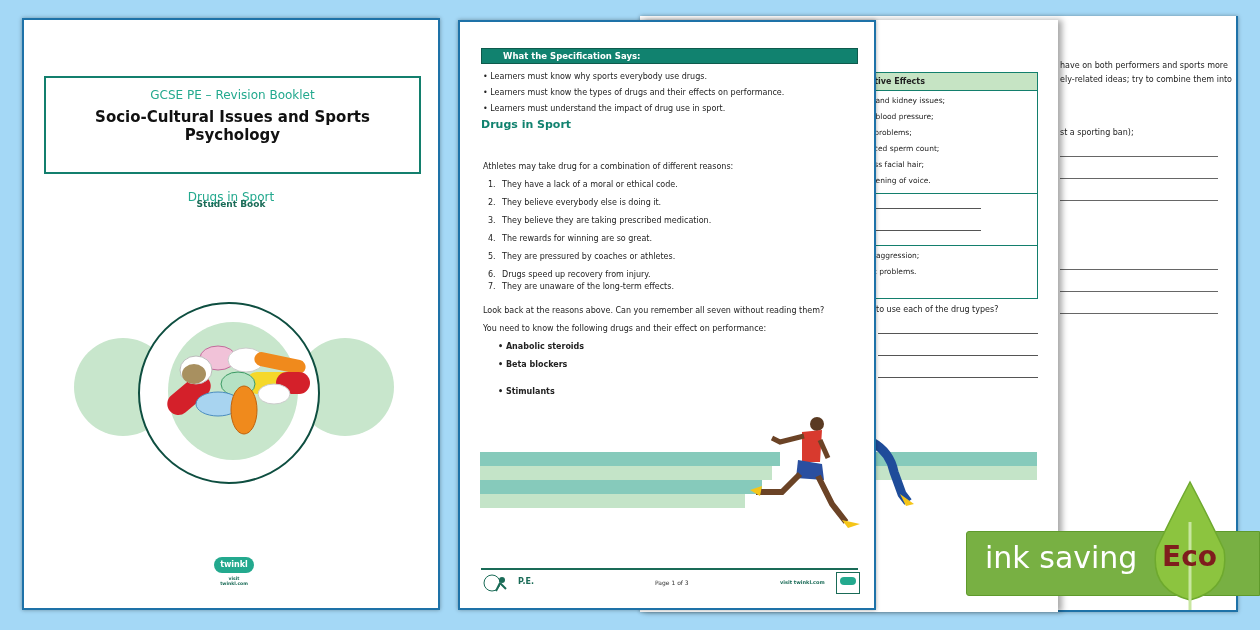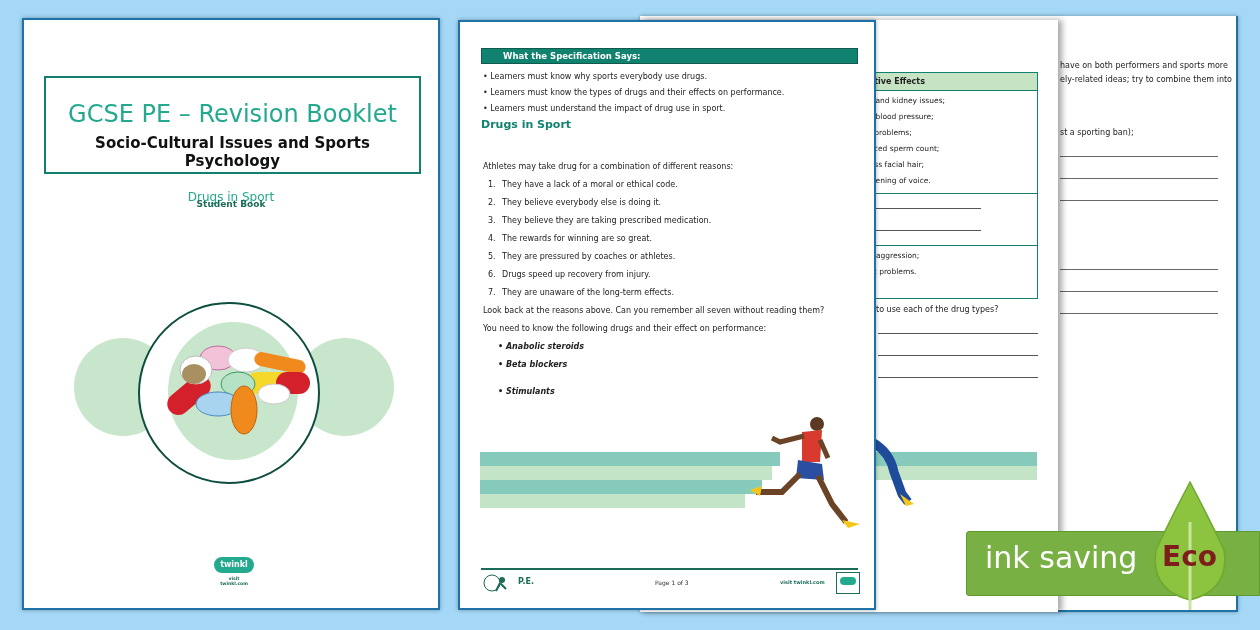--- a/index.html
+++ b/index.html
@@ -30,32 +30,32 @@
   #page2 .l { position: absolute; left: 238px; width: 160px; border-top: 1px solid #555; }
   .stripe { position: absolute; height: 14px; }
 
   
   #page1 { left: 458px; top: 20px; width: 418px; height: 590px; }
   .bar { position: absolute; left: 21px; width: 377px; height: 16px; background: #11826f; border: 1px solid #0e5a4c; color: #fff; font-size: 8.5px; font-weight: bold; padding-left: 21px; line-height: 14px; }
   .p1t { position: absolute; left: 23px; font-size: 8px; color: #222; white-space: nowrap; }
   .p1h { position: absolute; left: 21px; font-size: 11px; font-weight: bold; color: #11826f; }
   .num { position: absolute; left: 28px; font-size: 8px; color: #222; white-space: nowrap; }
   .num span.n { display: inline-block; width: 14px; }
-  .bul { position: absolute; left: 38px; font-size: 8px; font-weight: bold; color: #222; font-style: italic; }
+  .bul { position: absolute; left: 38px; font-size: 8px; font-weight: bold; color: #222; }
   .footer-line { position: absolute; left: 21px; top: 546px; width: 377px; border-top: 2px solid #1a6b57; }
   .pe-logo { position: absolute; left: 22px; top: 551px; width: 30px; height: 20px; }
   .pe-label { position: absolute; left: 58px; top: 555px; font-size: 8px; font-weight: bold; color: #1a6b57; }
   .page-num { position: absolute; left: 195px; top: 557px; font-size: 6px; color: #333; }
   .visit { position: absolute; left: 320px; top: 557px; font-size: 5px; color: #1a6b57; font-weight: bold; }
   .tw-small { position: absolute; left: 376px; top: 550px; width: 24px; height: 22px; border: 1px solid #1a6b57; background: #fff; }
 
   
   #cover { left: 22px; top: 18px; width: 418px; height: 592px; border: 2px solid #1e72a8; }
   .title-box { position: absolute; left: 20px; top: 56px; width: 377px; height: 98px; border: 2px solid #137f6d; text-align: center; }
-  .t1 { font-size: 24px; color: #23a98e; margin-top: 22px; }
+  .t1 { font-size: 12px; color: #23a98e; margin-top: 10px; }
   .t2 { font-size: 15px; color: #111; margin-top: 6px; font-weight: bold; }
   .t3 { position: absolute; left: 0; width: 100%; top: 170px; text-align: center; font-size: 12px; color: #23a98e; }
   .t4 { position: absolute; left: 0; width: 100%; top: 179px; text-align: center; font-size: 9px; font-weight: bold; color: #1a6b57; }
   .circ { position: absolute; border-radius: 50%; background: #c8e6cc; }
   .ring { position: absolute; left: 114px; top: 282px; width: 182px; height: 182px; border-radius: 50%; border: 2px solid #0e4e40; background: #fff; }
   .twinkl { position: absolute; left: 190px; top: 537px; width: 40px; height: 16px; background: #23a98e; border-radius: 8px; color: #fff; font-size: 8px; font-weight: bold; text-align: center; line-height: 16px; }
   .twinkl-url { position: absolute; left: 190px; top: 556px; width: 40px; font-size: 4.5px; color: #1a6b57; text-align: center; font-weight: bold; }
 
   
   #eco { position: absolute; left: 966px; top: 531px; width: 294px; height: 65px; background: #78b043; border: 1px solid #5f9a2c; border-radius: 3px 0 0 3px; }
@@ -129,21 +129,21 @@
   <div class="p1t" style="top:82px;">• Learners must understand the impact of drug use in sport.</div>
   <div class="p1h" style="top:96px;">Drugs in Sport</div>
   <div class="p1t" style="top:140px;">Athletes may take drug for a combination of different reasons:</div>
 
   <div class="num" style="top:158px;"><span class="n">1.</span><span>They have a lack of a moral or ethical code.</span></div>
   <div class="num" style="top:176px;"><span class="n">2.</span><span>They believe everybody else is doing it.</span></div>
   <div class="num" style="top:194px;"><span class="n">3.</span><span>They believe they are taking prescribed medication.</span></div>
   <div class="num" style="top:212px;"><span class="n">4.</span><span>The rewards for winning are so great.</span></div>
   <div class="num" style="top:230px;"><span class="n">5.</span><span>They are pressured by coaches or athletes.</span></div>
   <div class="num" style="top:248px;"><span class="n">6.</span><span>Drugs speed up recovery from injury.</span></div>
-  <div class="num" style="top:266px;"><span class="n">7.</span><span>They are unaware of the long-term effects.</span></div>
+  <div class="num" style="top:260px;"><span class="n">7.</span><span>They are unaware of the long-term effects.</span></div>
 
   <div class="p1t" style="top:284px;">Look back at the reasons above. Can you remember all seven without reading them?</div>
   <div class="p1t" style="top:302px;">You need to know the following drugs and their effect on performance:</div>
   <div class="bul" style="top:320px;">•   Anabolic steroids</div>
   <div class="bul" style="top:338px;text-align:right;">•   Beta blockers</div>
   <div class="bul" style="top:356px;margin-top:9px;">•   Stimulants</div>
 
   <div class="stripe" style="left:20px; top:430px; width:300px; background:#86cabb;"></div>
   <div class="stripe" style="left:20px; top:444px; width:292px; background:#c4e4c8;"></div>
   <div class="stripe" style="left:20px; top:458px; width:282px; background:#86cabb;"></div>

